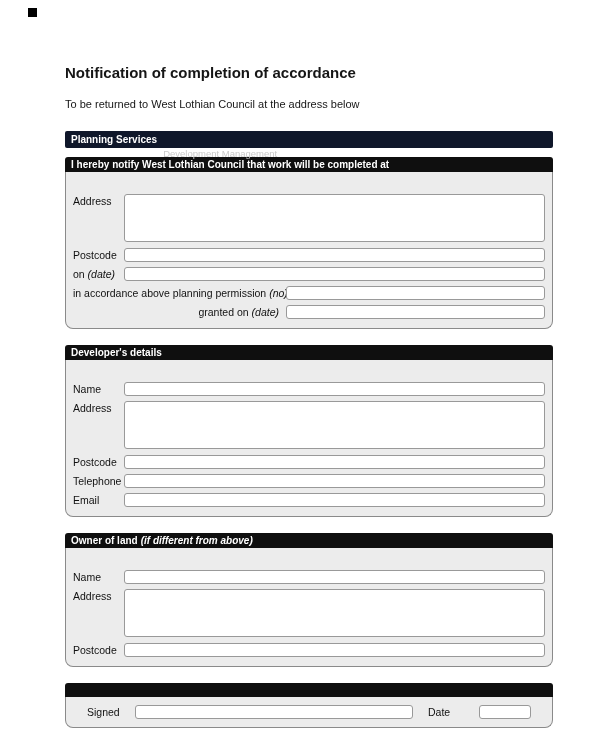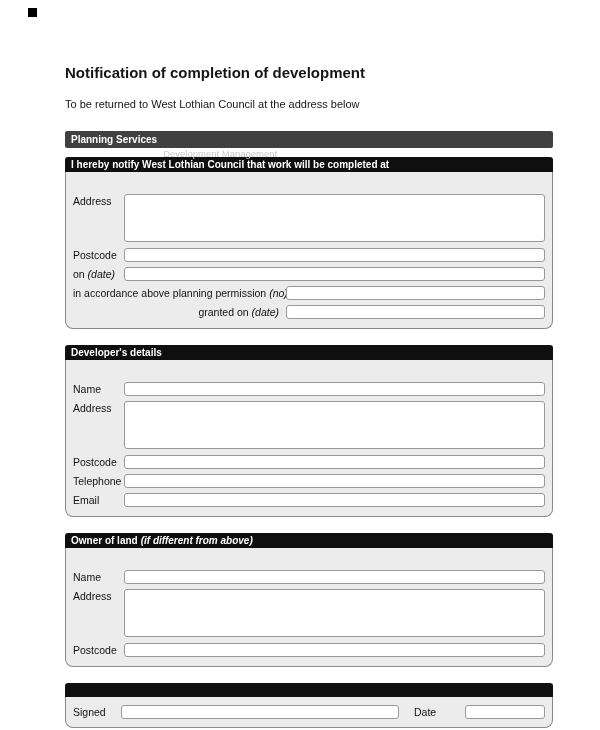--- a/index.html
+++ b/index.html
@@ -29,21 +29,21 @@
   }
   .page-subtitle {
     margin-top: 16px;
     font-size: 11px;
     font-weight: normal;
     color: #161616;
   }
   .dept-bar {
     margin-top: 21px;
     height: 17px;
-    background: #404040;
+    background: #0f172a;
     border-radius: 2px;
     display: flex;
     align-items: center;
     padding: 0 6px;
     gap: 6px;
   }
   .dept-bar .dept-name {
     color: #ffffff;
     font-weight: bold;
     font-size: 10px;
@@ -109,40 +109,40 @@
     background: #ffffff;
     font-family: "Liberation Sans", sans-serif;
     font-size: 10.5px;
     padding: 1px 4px;
     outline: none;
     min-width: 0;
   }
   .tinput { height: 14px; }
   .tarea { height: 48px; resize: none; }
   
-  .sig-body { padding: 8px 7px; }
+  .sig-body { padding: 8px 21px; }
   .sig-row { display: flex; align-items: center; }
   .sig-row .flabel { flex: 0 0 45px; width: 45px; }
   .sig-input { flex: 0 0 278px; width: 278px; }
   .date-label {
     flex: 0 0 auto;
     width: auto;
     margin-left: 15px;
     margin-right: 6px;
   }
   .date-input { flex: 1 1 auto; }
 </style>
 </head>
 <body>
 
 <div class="corner-mark"></div>
 
 <div class="content">
 
-  <h1 class="page-title">Notification of completion of development</h1>
+  <h1 class="page-title">Notification of completion of accordance</h1>
   <div class="page-subtitle">To be returned to West Lothian Council at the address below</div>
 
   <div class="dept-bar">
     <span class="dept-name">Planning Services</span>
     <span class="dept-unit">Development Management</span>
   </div>
 
   <div class="form-section first">
     <div class="section-header">I hereby notify West Lothian Council that work will be completed at</div>
     <div class="section-body">

